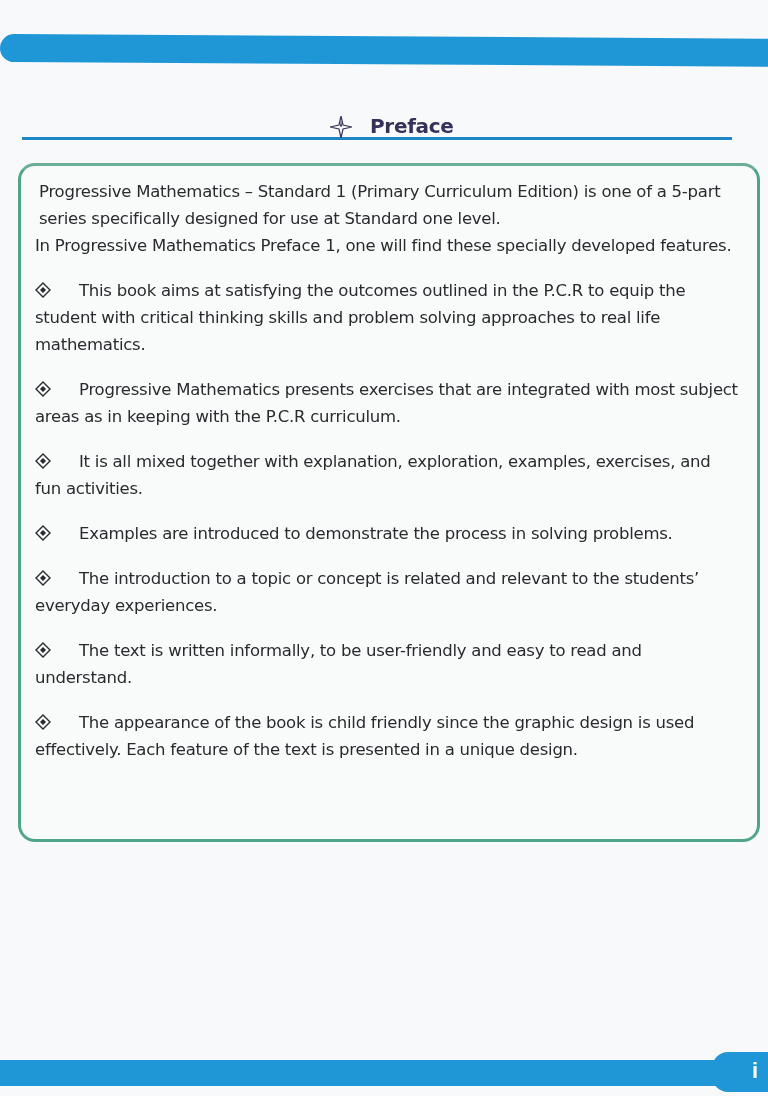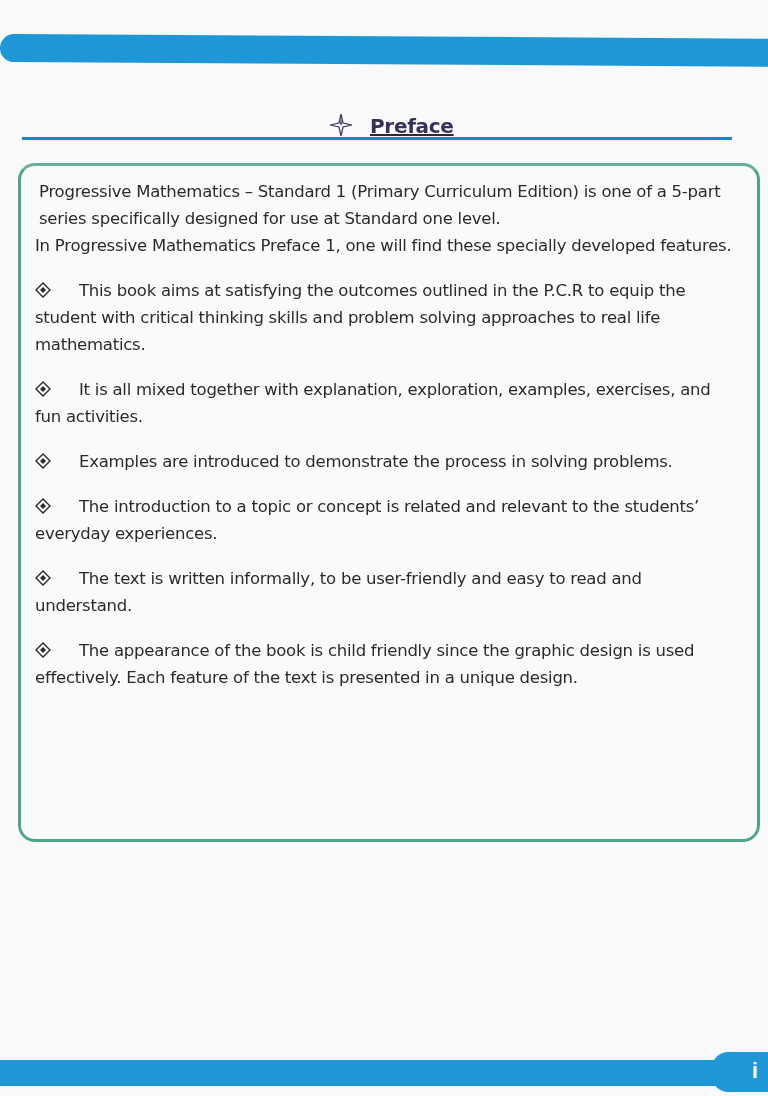--- a/index.html
+++ b/index.html
@@ -12,21 +12,21 @@
   .top-bar {
     position: absolute; left: 0; top: 34px; width: 780px; height: 28px;
     background: #1f97d6; border-radius: 14px 0 0 14px;
     transform: rotate(0.35deg); transform-origin: left center;
   }
   .heading-rule {
     position: absolute; left: 22px; top: 137px; width: 710px; height: 3px;
     background: #1f86c6;
   }
   .heading-inner {
-    position: absolute; left: 330px; top: 114px; display: flex; align-items: flex-start; gap: 18px; text-decoration: underline;
+    position: absolute; left: 330px; top: 114px; display: flex; align-items: flex-end; gap: 18px;
   }
   .star-icon { width: 22px; height: 22px; display: block; }
   .heading-title {
     font-family: "DejaVu Sans", sans-serif; font-weight: bold; font-size: 20px;
     color: #35315a; letter-spacing: -0.3px;
   }
   .panel {
     position: absolute; left: 18px; top: 163px; width: 742px; height: 679px;
     border: 3px solid #4fa58a; border-top-color: #6bae97; border-radius: 17px;
     box-sizing: border-box; background: #f9fbfb;
@@ -78,20 +78,26 @@
     <div class="feature">
       <svg class="bullet-icon" viewBox="0 0 16 16">
           <path d="M8 1 L15 8 L8 15 L1 8 Z" fill="none" stroke="#2a2a2e" stroke-width="1.4"></path>
           <path d="M8 5 L11 8 L8 11 L5 8 Z" fill="#2a2a2e"></path>
         </svg><span>This book aims at satisfying the outcomes outlined in the P.C.R to equip the student with critical thinking skills and problem solving approaches to real life mathematics.</span>
     </div>
     <div class="feature">
       <svg class="bullet-icon" viewBox="0 0 16 16">
           <path d="M8 1 L15 8 L8 15 L1 8 Z" fill="none" stroke="#2a2a2e" stroke-width="1.4"></path>
           <path d="M8 5 L11 8 L8 11 L5 8 Z" fill="#2a2a2e"></path>
+        </svg><span>Progressive Mathematics presents exercises that are integrated with most subject areas as in keeping with the P.C.R curriculum.</span>
+    </div>
+    <div class="feature">
+      <svg class="bullet-icon" viewBox="0 0 16 16">
+          <path d="M8 1 L15 8 L8 15 L1 8 Z" fill="none" stroke="#2a2a2e" stroke-width="1.4"></path>
+          <path d="M8 5 L11 8 L8 11 L5 8 Z" fill="#2a2a2e"></path>
         </svg><span>It is all mixed together with explanation, exploration, examples, exercises, and fun activities.</span>
     </div>
     <div class="feature">
       <svg class="bullet-icon" viewBox="0 0 16 16">
           <path d="M8 1 L15 8 L8 15 L1 8 Z" fill="none" stroke="#2a2a2e" stroke-width="1.4"></path>
           <path d="M8 5 L11 8 L8 11 L5 8 Z" fill="#2a2a2e"></path>
         </svg><span>Examples are introduced to demonstrate the process in solving problems.</span>
     </div>
     <div class="feature">
       <svg class="bullet-icon" viewBox="0 0 16 16">

